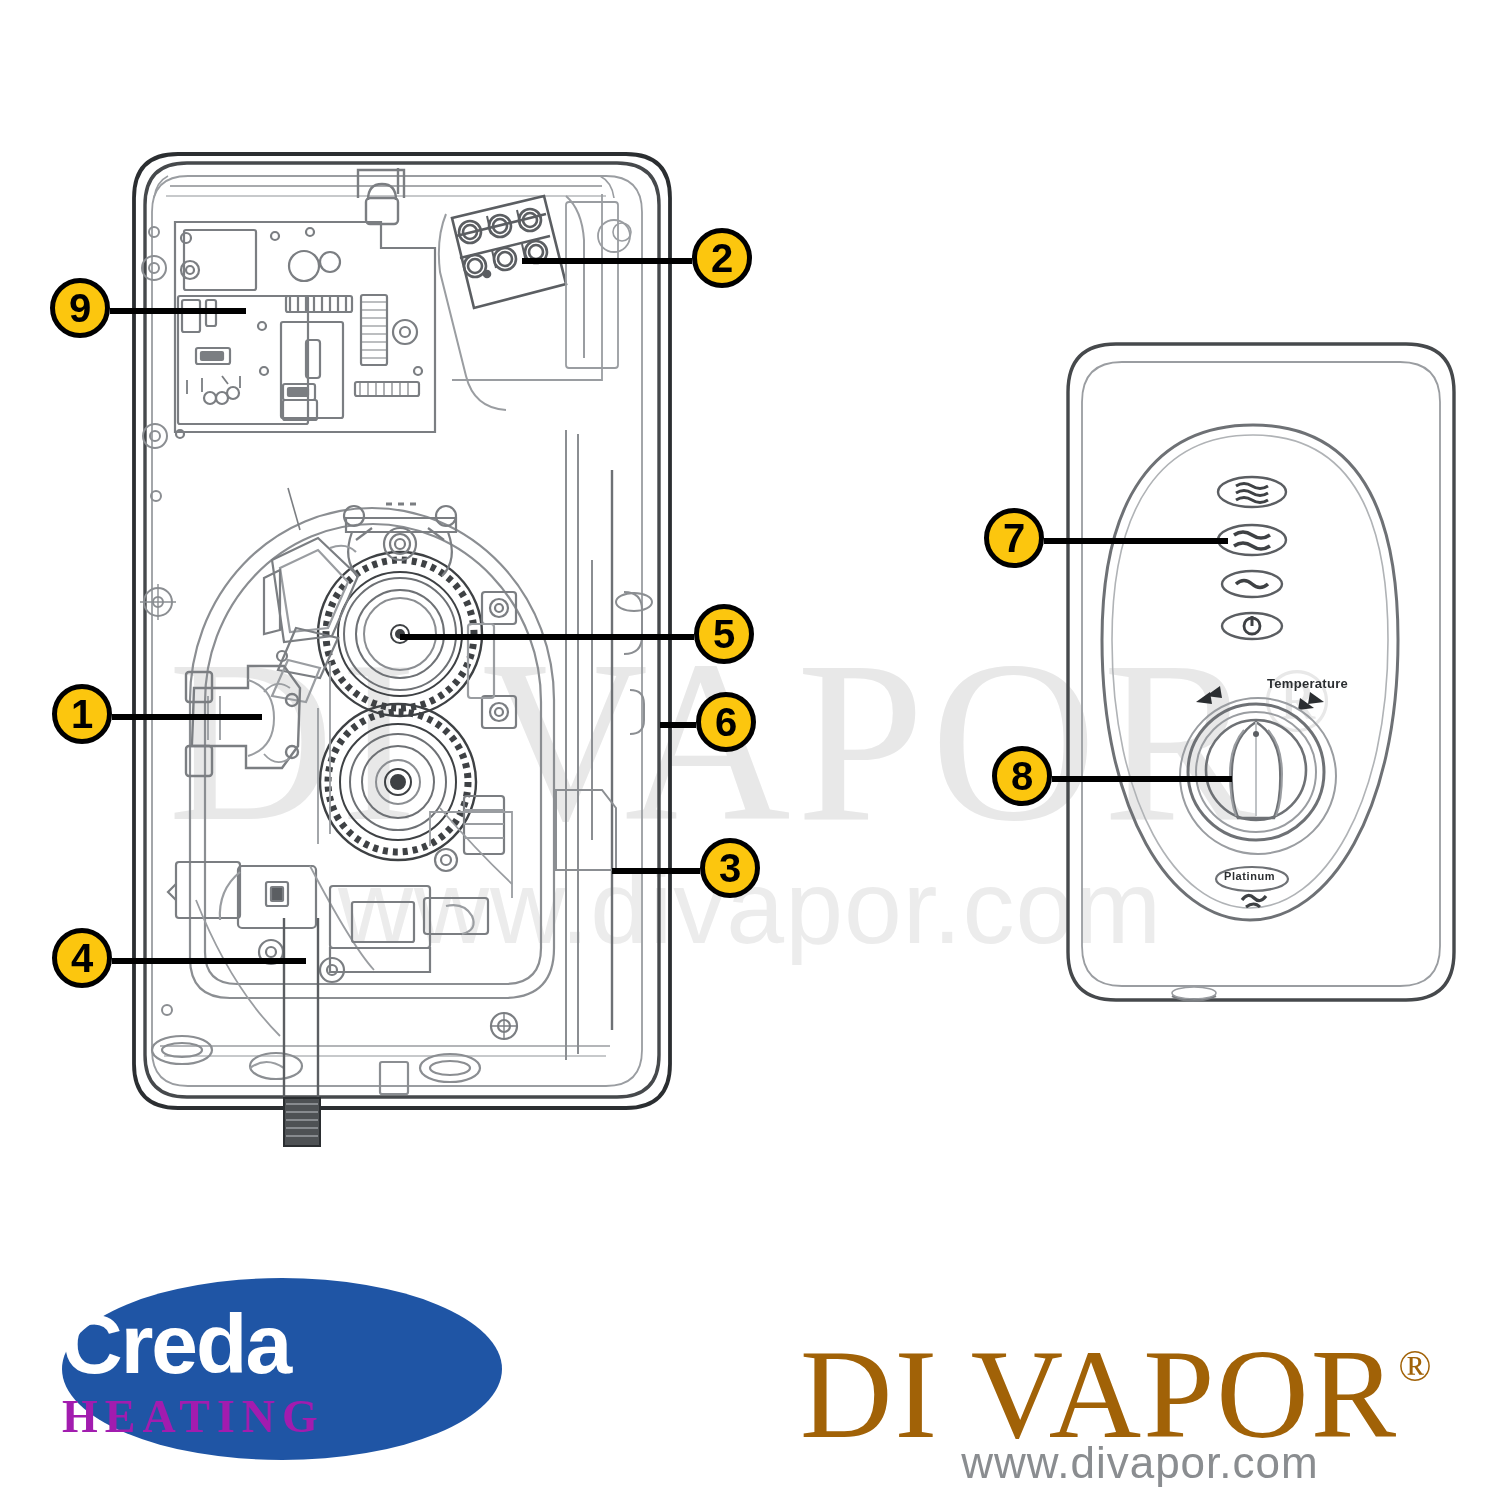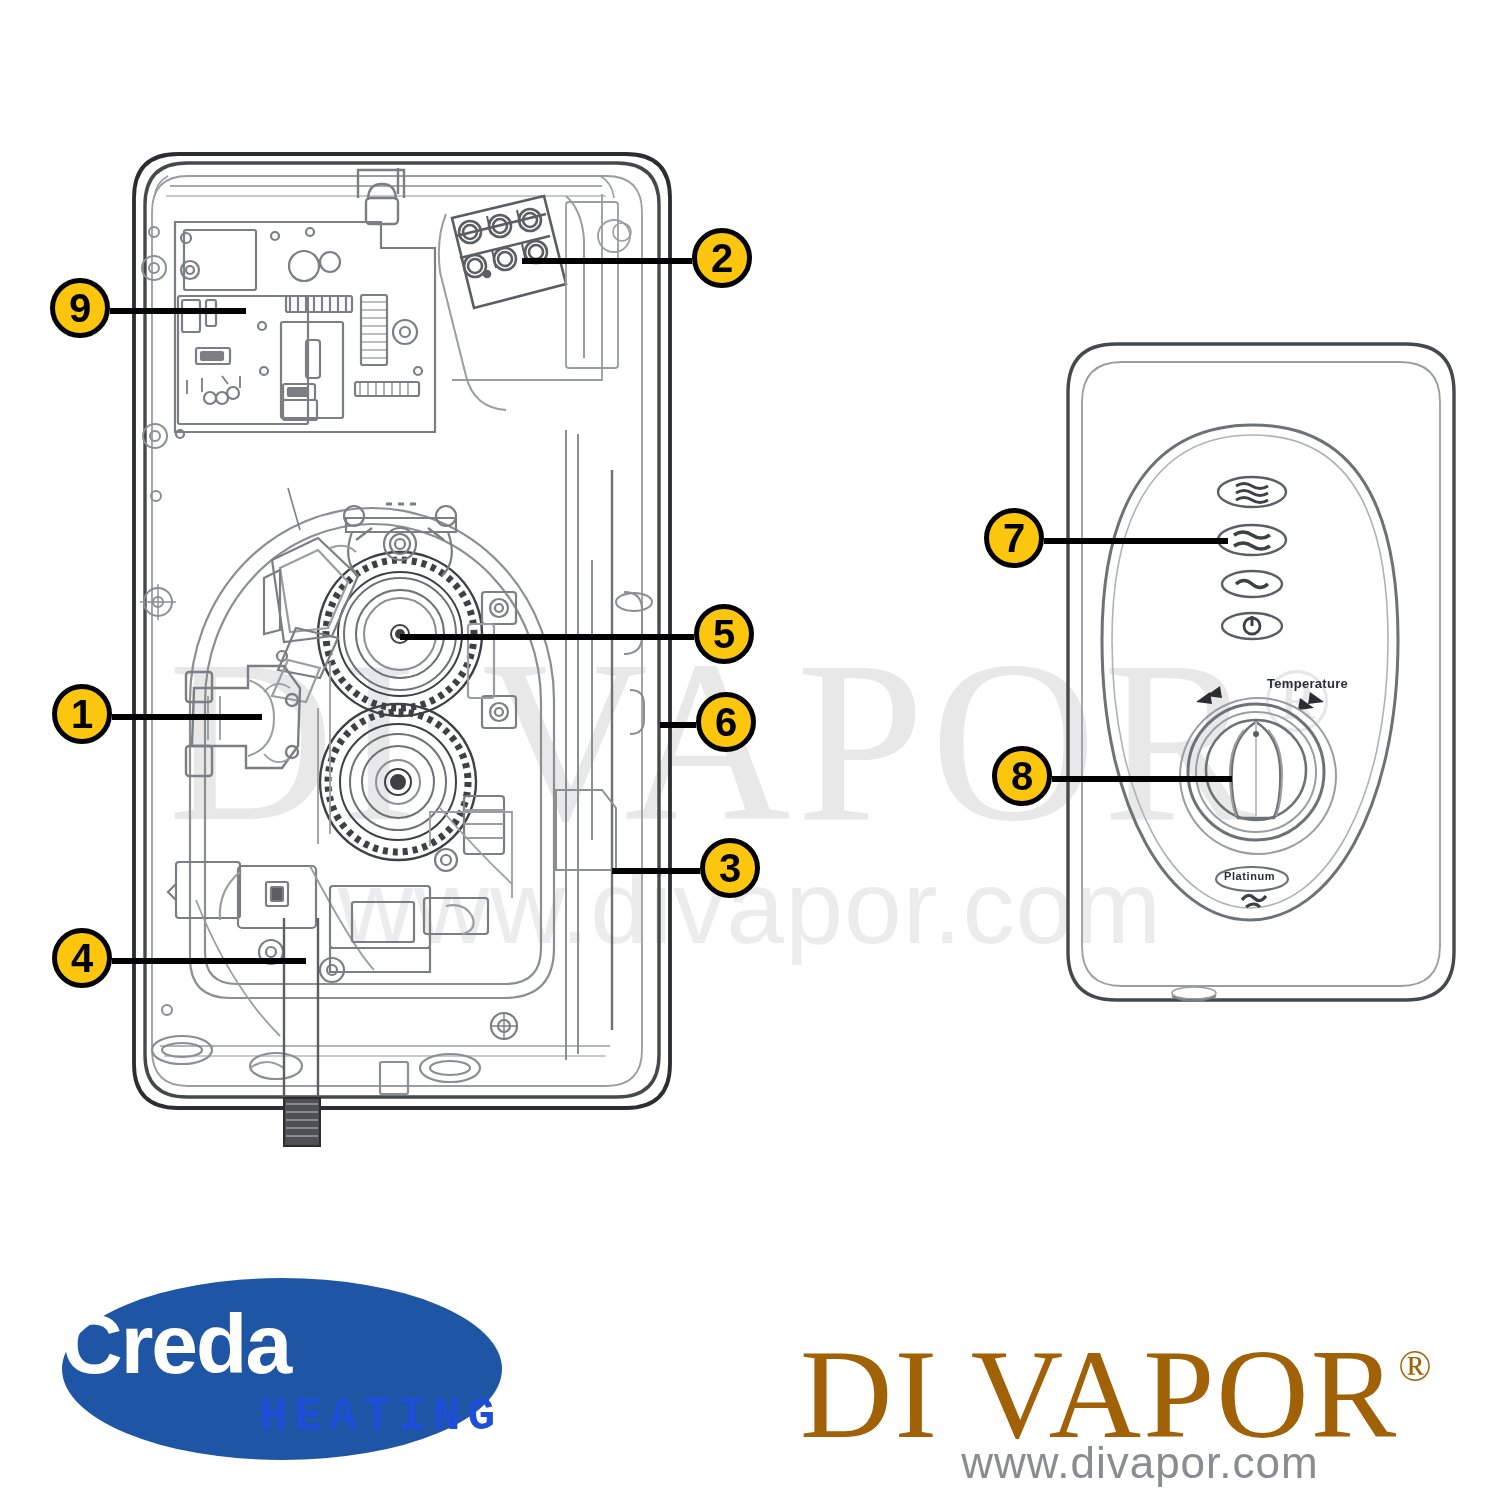--- a/index.html
+++ b/index.html
@@ -61,23 +61,23 @@
   }
   .creda-ellipse{
     position:absolute;inset:0;border-radius:50%;background:#1F55A5;
   }
   .creda-word{
     position:absolute;left:0;top:24px;width:440px;text-align:left;
     font-family:"Liberation Sans", sans-serif;font-weight:bold;
     font-size:84px;line-height:84px;color:#ffffff;letter-spacing:-2px;
   }
   .creda-sub{
-    position:absolute;left:0;top:116px;width:440px;text-align:right;
-    font-family:Liberation Mono, monospace;font-weight:bold;
-    font-size:46px;line-height:46px;color:#1d4ed8;letter-spacing:7px;
+    position:absolute;left:0;top:116px;width:440px;text-align:left;
+    font-family:Liberation Serif, serif;font-weight:bold;
+    font-size:46px;line-height:46px;color:#a21caf;letter-spacing:7px;
   }
 
   .dv-logo{position:absolute;left:800px;top:1300px;width:680px;height:190px;z-index:7;}
   .dv-word{
     position:absolute;left:0;top:0;width:680px;
     font-family:"Liberation Serif", serif;
     font-size:128px;line-height:134px;color:#a16207;
     letter-spacing:2px;white-space:nowrap;
   }
   .dv-word .reg{font-size:44px;vertical-align:56px;letter-spacing:0;}

